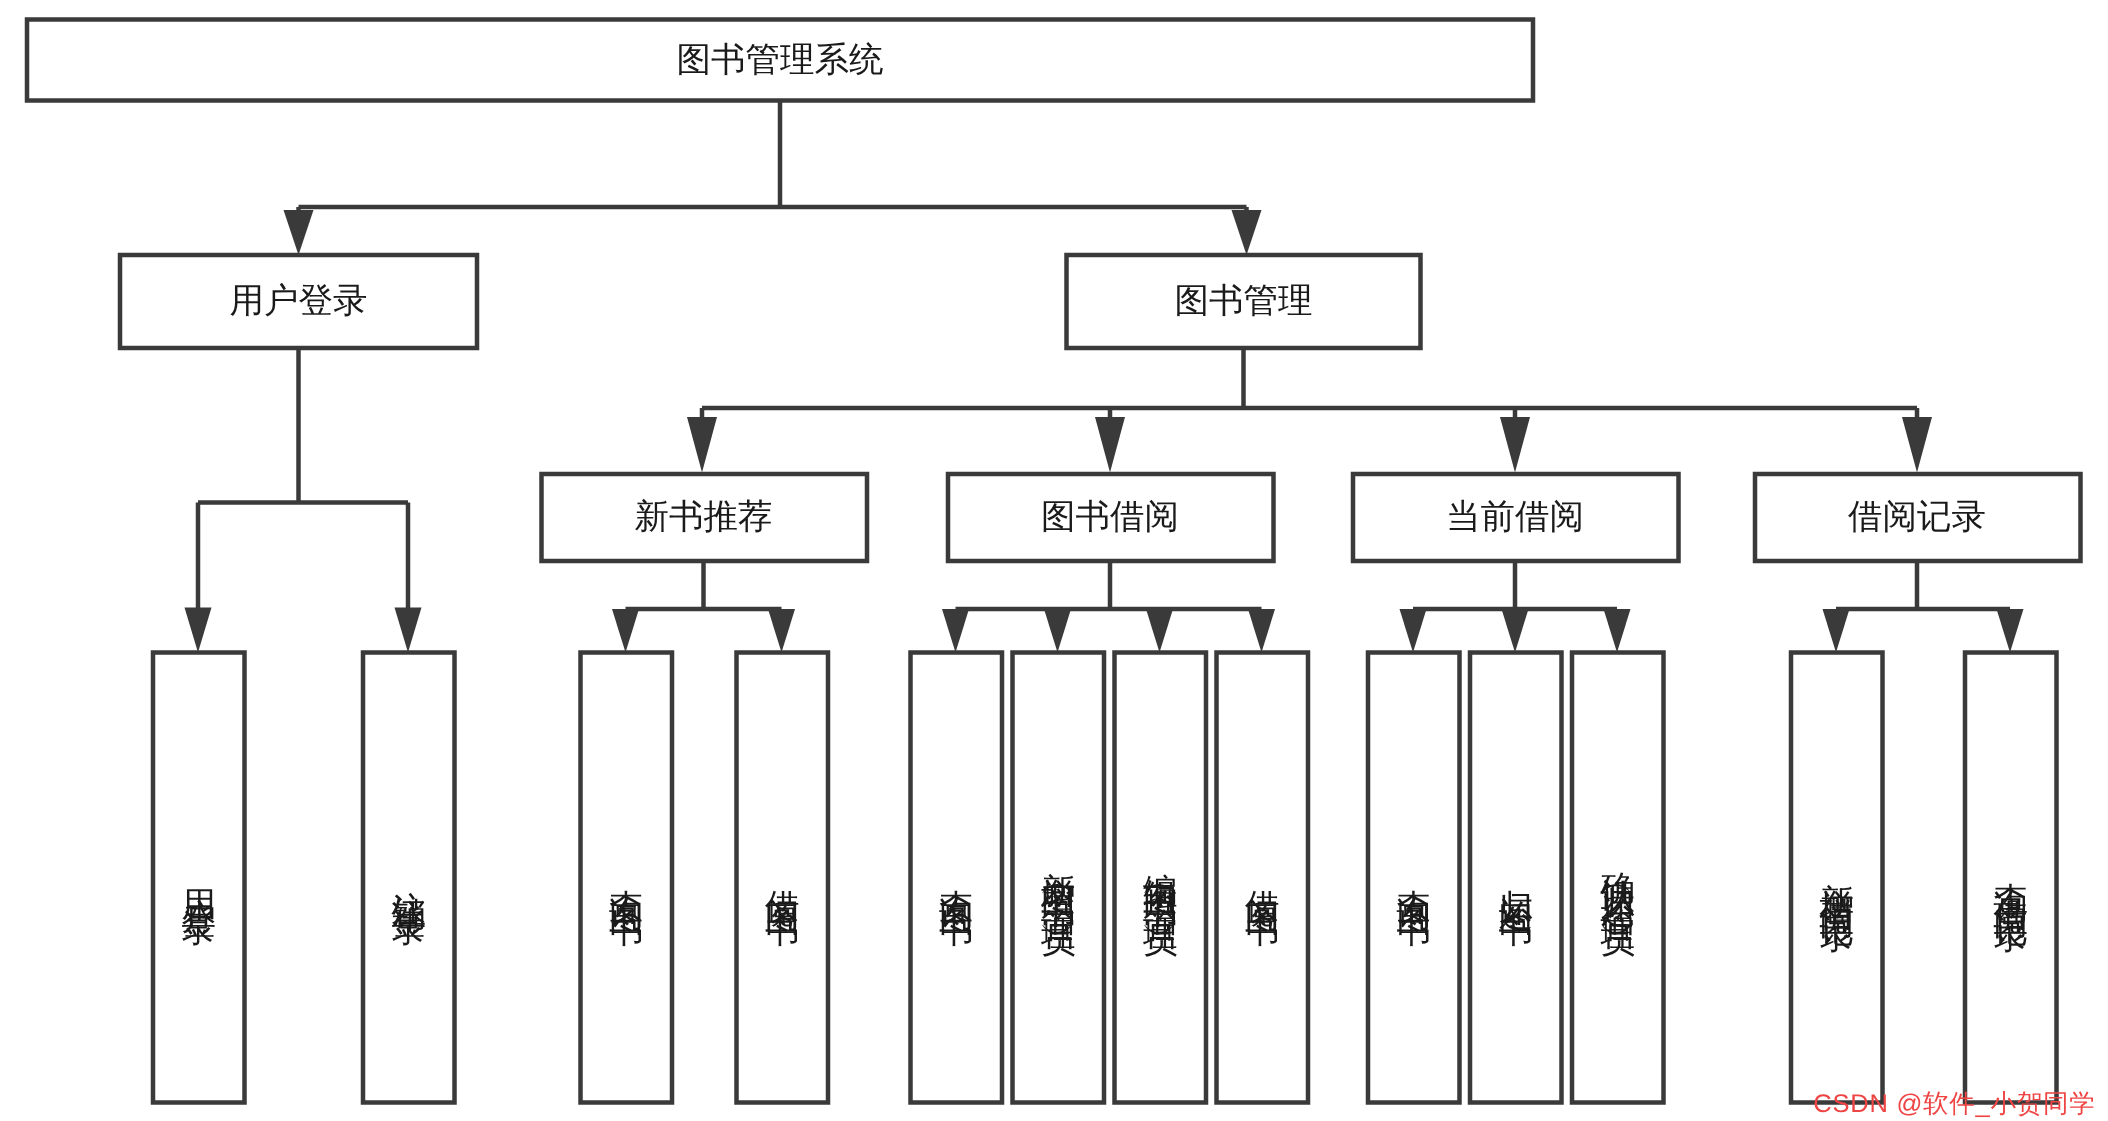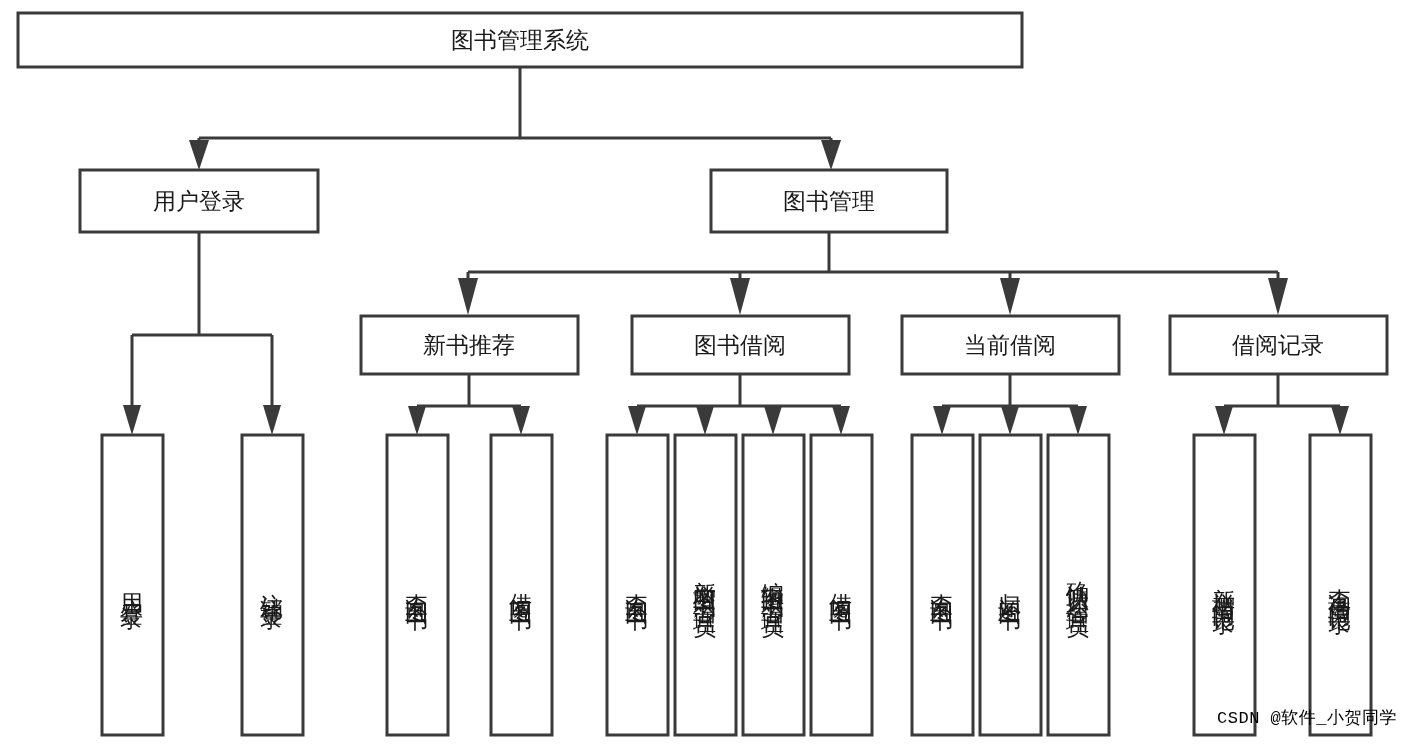--- a/index.html
+++ b/index.html
@@ -53,24 +53,24 @@
     font-family: "DejaVu Sans", "Liberation Sans", sans-serif;
     font-size: 23px;
     writing-mode: vertical-rl;
     text-orientation: upright;
     text-anchor: middle;
     letter-spacing: 5px;
   }
   .watermark {
     position: absolute;
     right: 8px;
-    bottom: 18px;
-    font-family: Liberation Mono, monospace;
+    bottom: 0;
+    font-family: Liberation Sans, sans-serif;
     font-size: 17px;
-    color: #000000;
+    color: #ef4444;
     letter-spacing: 0.5px;
     white-space: nowrap;
     user-select: none;
   }
 </style>
 </head>
 <body>
 
 <div id="diagram-root">
   <svg class="flowchart" viewBox="0 0 1405 747" xmlns="http://www.w3.org/2000/svg">

